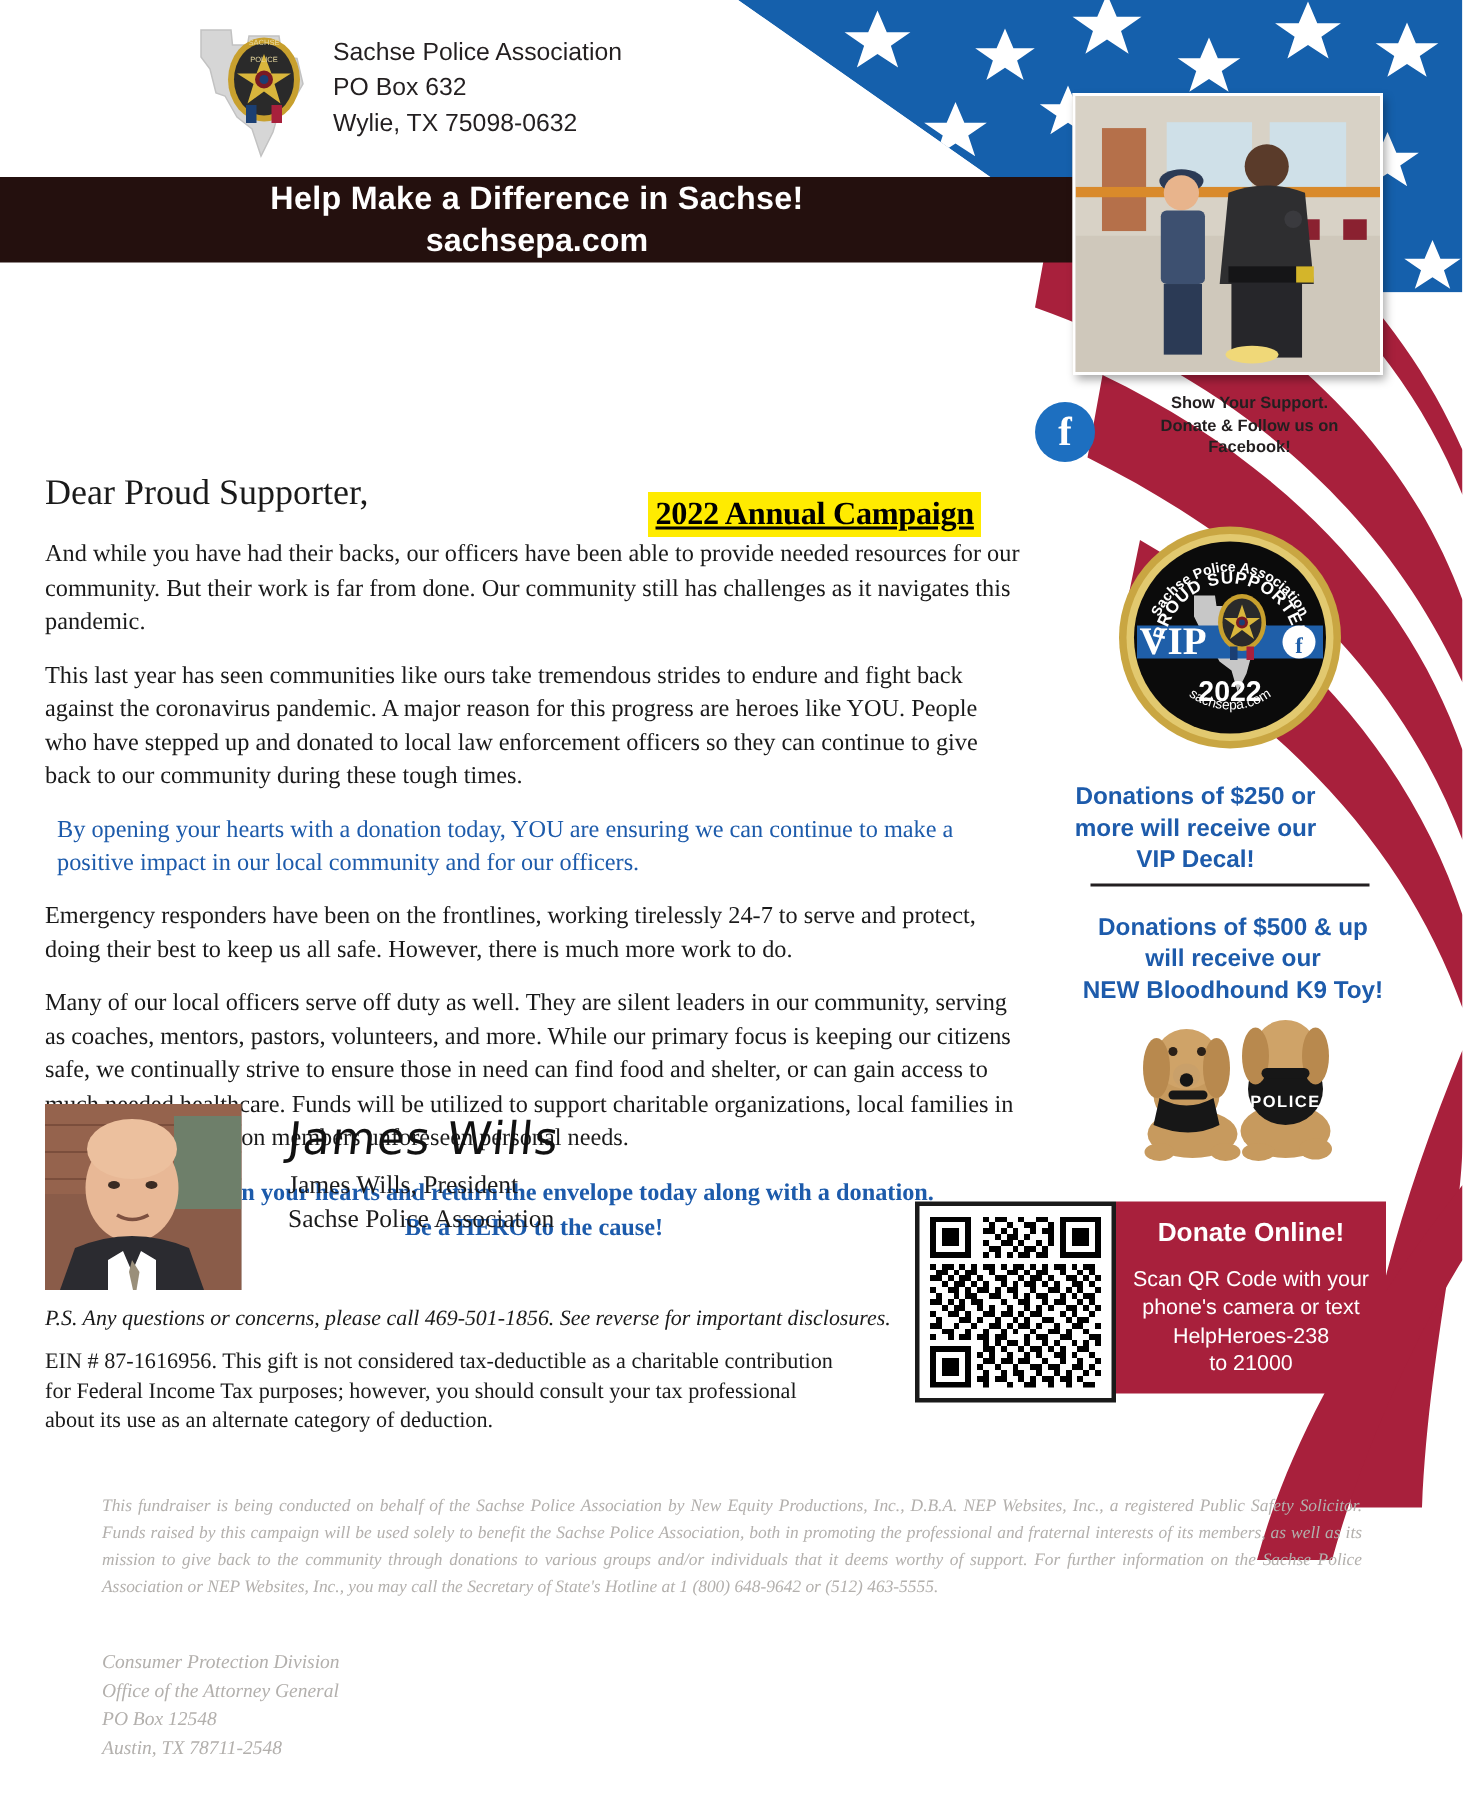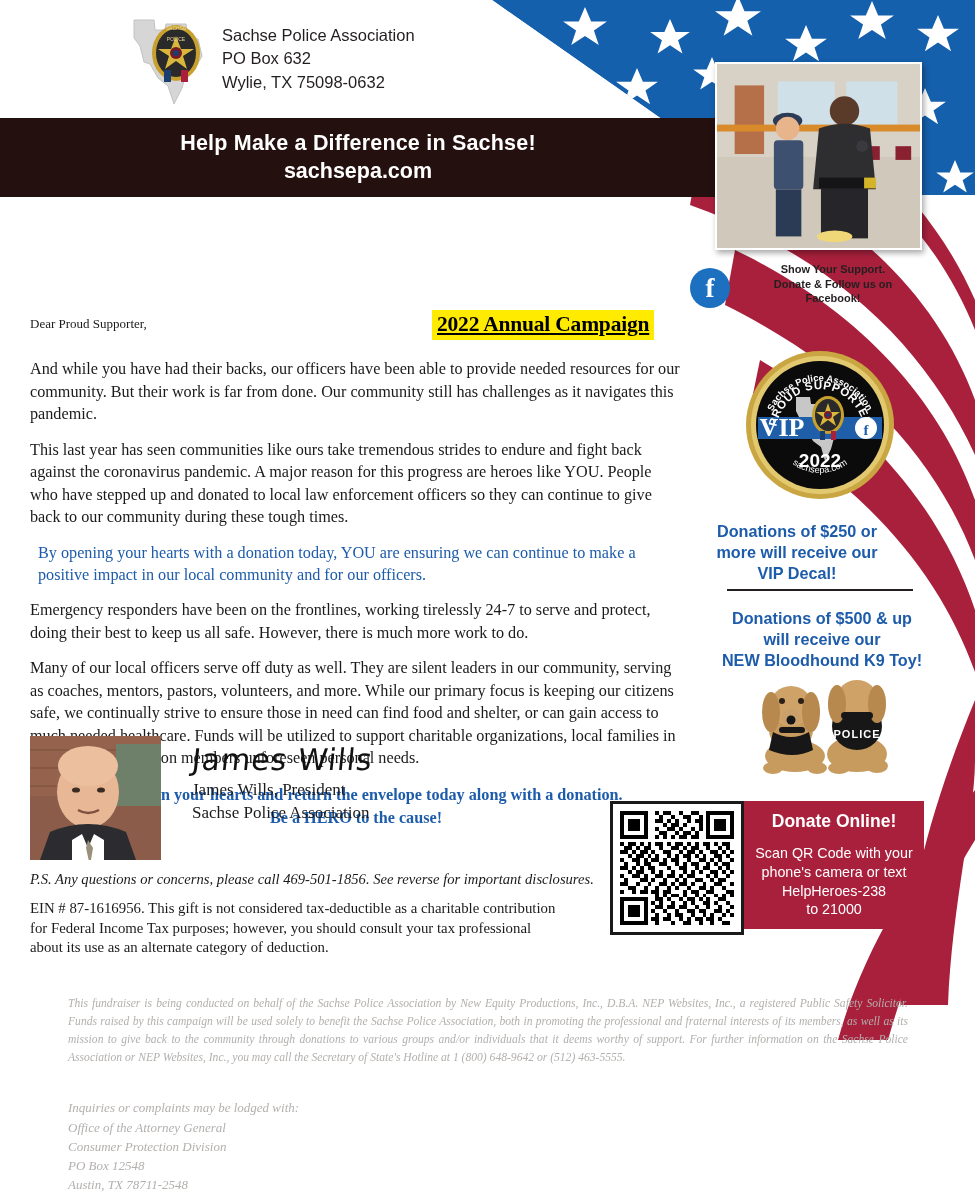--- a/index.html
+++ b/index.html
@@ -20,21 +20,21 @@
   .header { position: absolute; left: 0; top: 0; width: 720px; height: 118px; }
   .tx-logo { position: absolute; left: 124px; top: 8px; width: 92px; height: 100px; }
   .org-block {
     position: absolute; left: 222px; top: 24px;
     font-family: "Liberation Sans", sans-serif;
     font-size: 16.5px; line-height: 1.42; color: #231f20;
   }
 
   
   .banner {
-    position: absolute; left: 0; top: 118px; width: 716px; height: 79px;
+    position: absolute; left: 0; top: 118px; width: 716px; height: 57px;
     background: #24100e; color: #ffffff;
     font-family: "Liberation Sans", sans-serif;
     display: flex; flex-direction: column;
     align-items: center; justify-content: center;
     text-align: center;
   }
   .banner-line1 { font-size: 21.5px; font-weight: bold; letter-spacing: .2px; }
   .banner-line2 { font-size: 21.5px; font-weight: bold; margin-top: 3px; }
 
   
@@ -65,23 +65,23 @@
   .tier {
     position: absolute; font-family: "Liberation Sans", sans-serif;
     font-weight: bold; color: #1d5bab; text-align: center; line-height: 1.3;
   }
   .tier1 { left: 690px; top: 521px; width: 214px; font-size: 16.2px; }
   .tier-rule { position: absolute; left: 727px; top: 589px; width: 186px; height: 2px; background: #231f20; }
   .tier2 { left: 706px; top: 608px; width: 232px; font-size: 16.2px; }
   .k9 { position: absolute; left: 735px; top: 668px; width: 176px; height: 112px; }
 
   
-  .salutation { position: absolute; left: 30px; top: 316px; font-size: 13px; }
+  .salutation { position: absolute; left: 30px; top: 316px; font-size: 24px; }
   .campaign-title {
-    position: absolute; left: 432px; top: 310px;
+    position: absolute; left: 432px; top: 328px;
     background: #ffeb00; padding: 2px 5px 3px;
     font-size: 21.5px; font-weight: bold; color: #000;
     text-decoration: underline; text-underline-offset: 2px;
     letter-spacing: -.2px;
   }
   .body { position: absolute; left: 30px; top: 358px; width: 652px; font-size: 16.2px; line-height: 1.39; text-align: left; }
   .body p { margin-bottom: 13px; }
   .emph {
     color: #1d5bab; font-weight: normal; 
     margin: 4px 0 15px; line-height: 1.38; padding: 0 8px;
@@ -640,20 +640,19 @@
       <div>Scan QR Code with your</div>
       <div>phone's camera or text</div>
       <div>HelpHeroes-238</div>
       <div>to 21000</div>
     </div>
   </div>
 
   <div class="disclaimer">This fundraiser is being conducted on behalf of the Sachse Police Association by New Equity Productions, Inc., D.B.A. NEP Websites, Inc., a registered Public Safety Solicitor. Funds raised by this campaign will be used solely to benefit the Sachse Police Association, both in promoting the professional and fraternal interests of its members, as well as its mission to give back to the community through donations to various groups and/or individuals that it deems worthy of support. For further information on the Sachse Police Association or NEP Websites, Inc., you may call the Secretary of State's Hotline at 1 (800) 648-9642 or (512) 463-5555.</div>
 
   <div class="inquiries">
-    <div class="inq-head">Inquiries or complaints may be lodged with:</div>
+    <div>Consumer Protection Division</div>
     <div>Office of the Attorney General</div>
-    <div>Consumer Protection Division</div>
     <div>PO Box 12548</div>
     <div>Austin, TX 78711-2548</div>
   </div>
 
 </div>
 
 </body></html>

